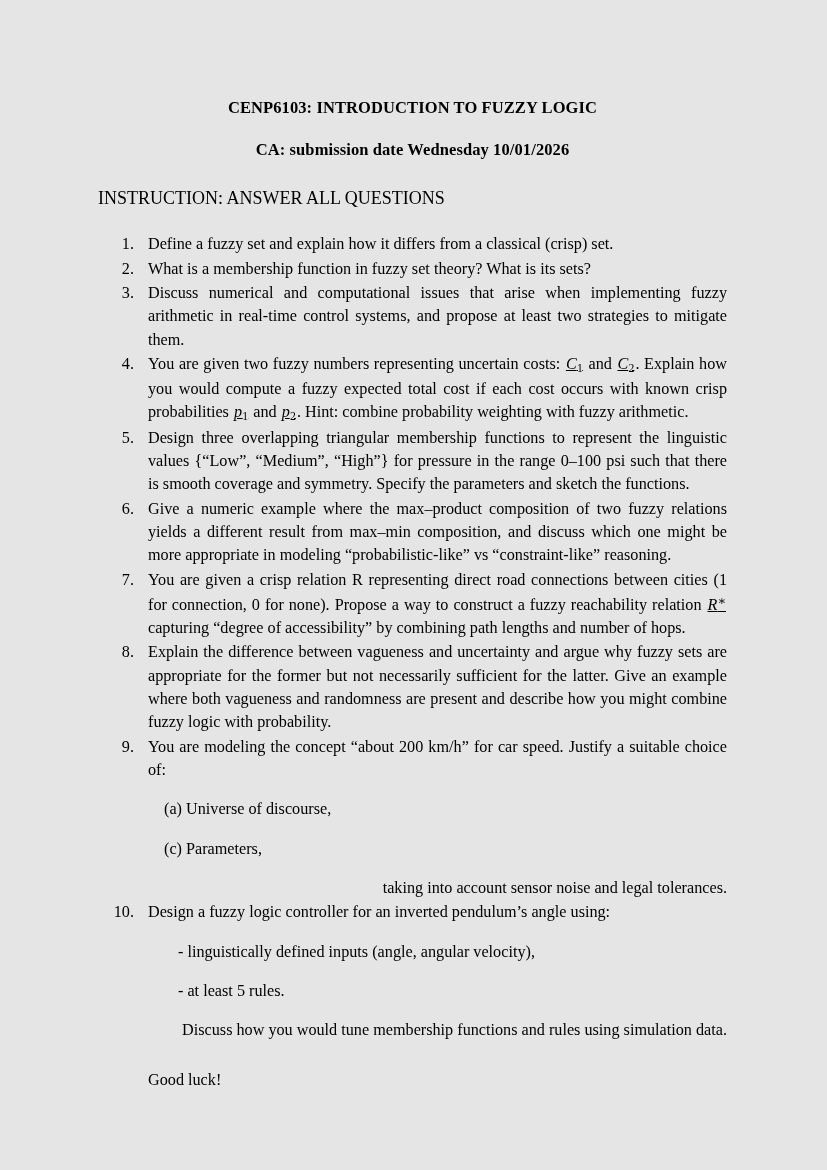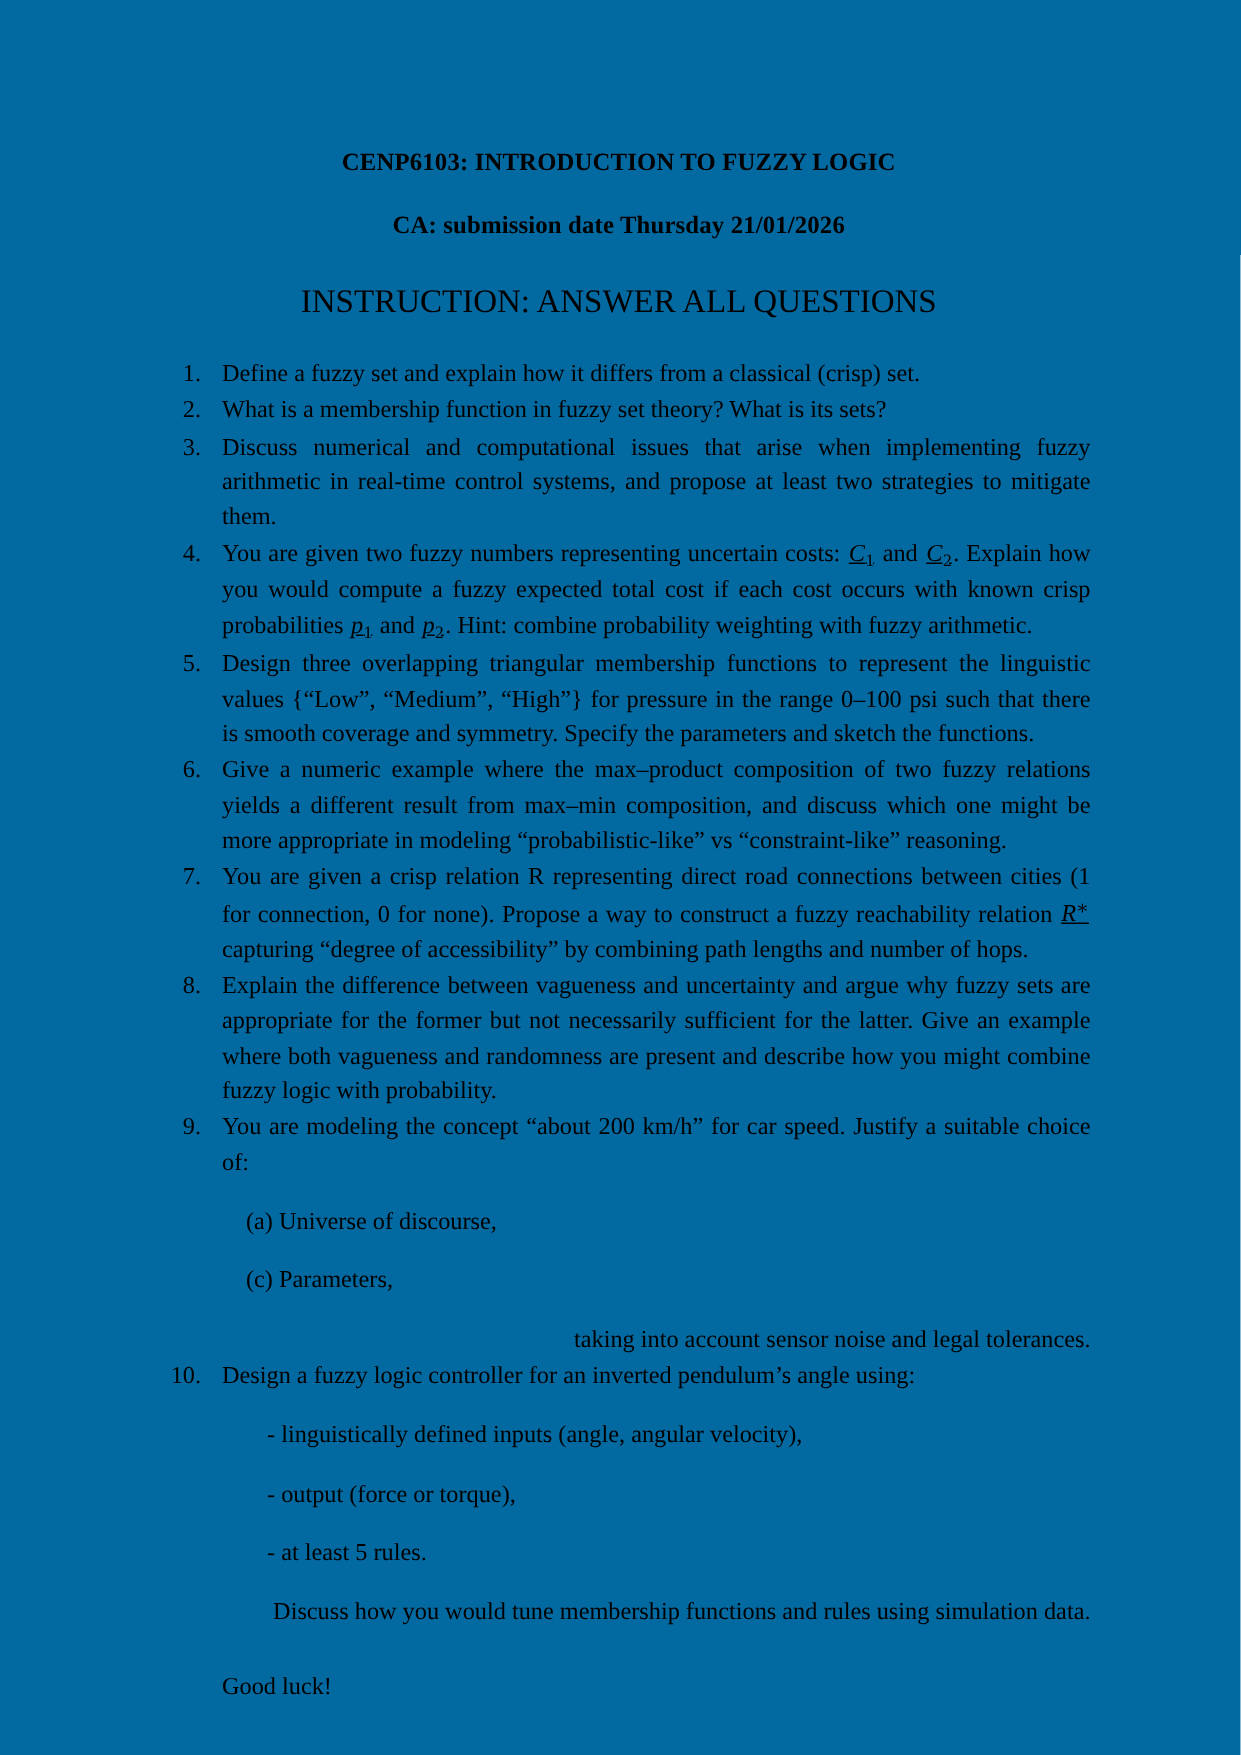--- a/index.html
+++ b/index.html
@@ -11,21 +11,21 @@
     width: 827px;
     height: 1170px;
     font-family: "Liberation Serif", "DejaVu Serif", serif;
     color: #000000;
     -webkit-font-smoothing: antialiased;
   }
   .page {
     position: relative;
     width: 827px;
     height: 1170px;
-    background: #0369a1;
+    background: #e5e5e5;
     box-sizing: border-box;
     overflow: hidden;
   }
   .content {
     position: absolute;
     left: 98px;
     top: 98px;
     width: 629px;
   }
   .doc-title {
@@ -38,22 +38,22 @@
   }
   .doc-subtitle {
     text-align: center;
     font-weight: bold;
     font-size: 16.5px;
     letter-spacing: 0.1px;
     margin: 0 0 28px 0;
     line-height: 1.2;
   }
   .instruction {
-    text-align: center;
-    font-size: 22px;
+    text-align: left;
+    font-size: 18px;
     margin: 0 0 24px 0;
     line-height: 1.2;
   }
   ol.qlist {
     list-style: none;
     margin: 0;
     padding: 0;
   }
   li.qitem {
     position: relative;
@@ -120,21 +120,21 @@
   }
   .nowrap { white-space: nowrap; }
 </style>
 </head>
 <body>
 
 <div class="page">
   <div class="content">
 
     <div class="doc-title">CENP6103: INTRODUCTION TO FUZZY LOGIC</div>
-    <div class="doc-subtitle">CA: submission date Thursday 21/01/2026</div>
+    <div class="doc-subtitle">CA: submission date Wednesday 10/01/2026</div>
     <div class="instruction">INSTRUCTION: ANSWER ALL QUESTIONS</div>
 
     <ol class="qlist">
 
       <li class="qitem">
         <span class="qnum">1.</span>
         <span class="qbody">Define a fuzzy set and explain how it differs from a classical (crisp) set.</span>
       </li>
 
       <li class="qitem">
@@ -183,21 +183,20 @@
           <div class="tail-line">taking into account sensor noise and legal tolerances.</div>
         </span>
       </li>
 
       <li class="qitem">
         <span class="qnum">10.</span>
         <span class="qbody">
           <div class="ptext">Design a fuzzy logic controller for an inverted pendulum’s angle using:</div>
           <ul class="sublist">
             <li class="sub-dash">- linguistically defined inputs (angle, angular velocity),</li>
-            <li class="sub-dash">- output (force or torque),</li>
             <li class="sub-dash">- at least 5 rules.</li>
           </ul>
           <div class="tail-line">Discuss how you would tune membership functions and rules using simulation data.</div>
         </span>
       </li>
 
     </ol>
 
     <div class="closing">Good luck!</div>
 

